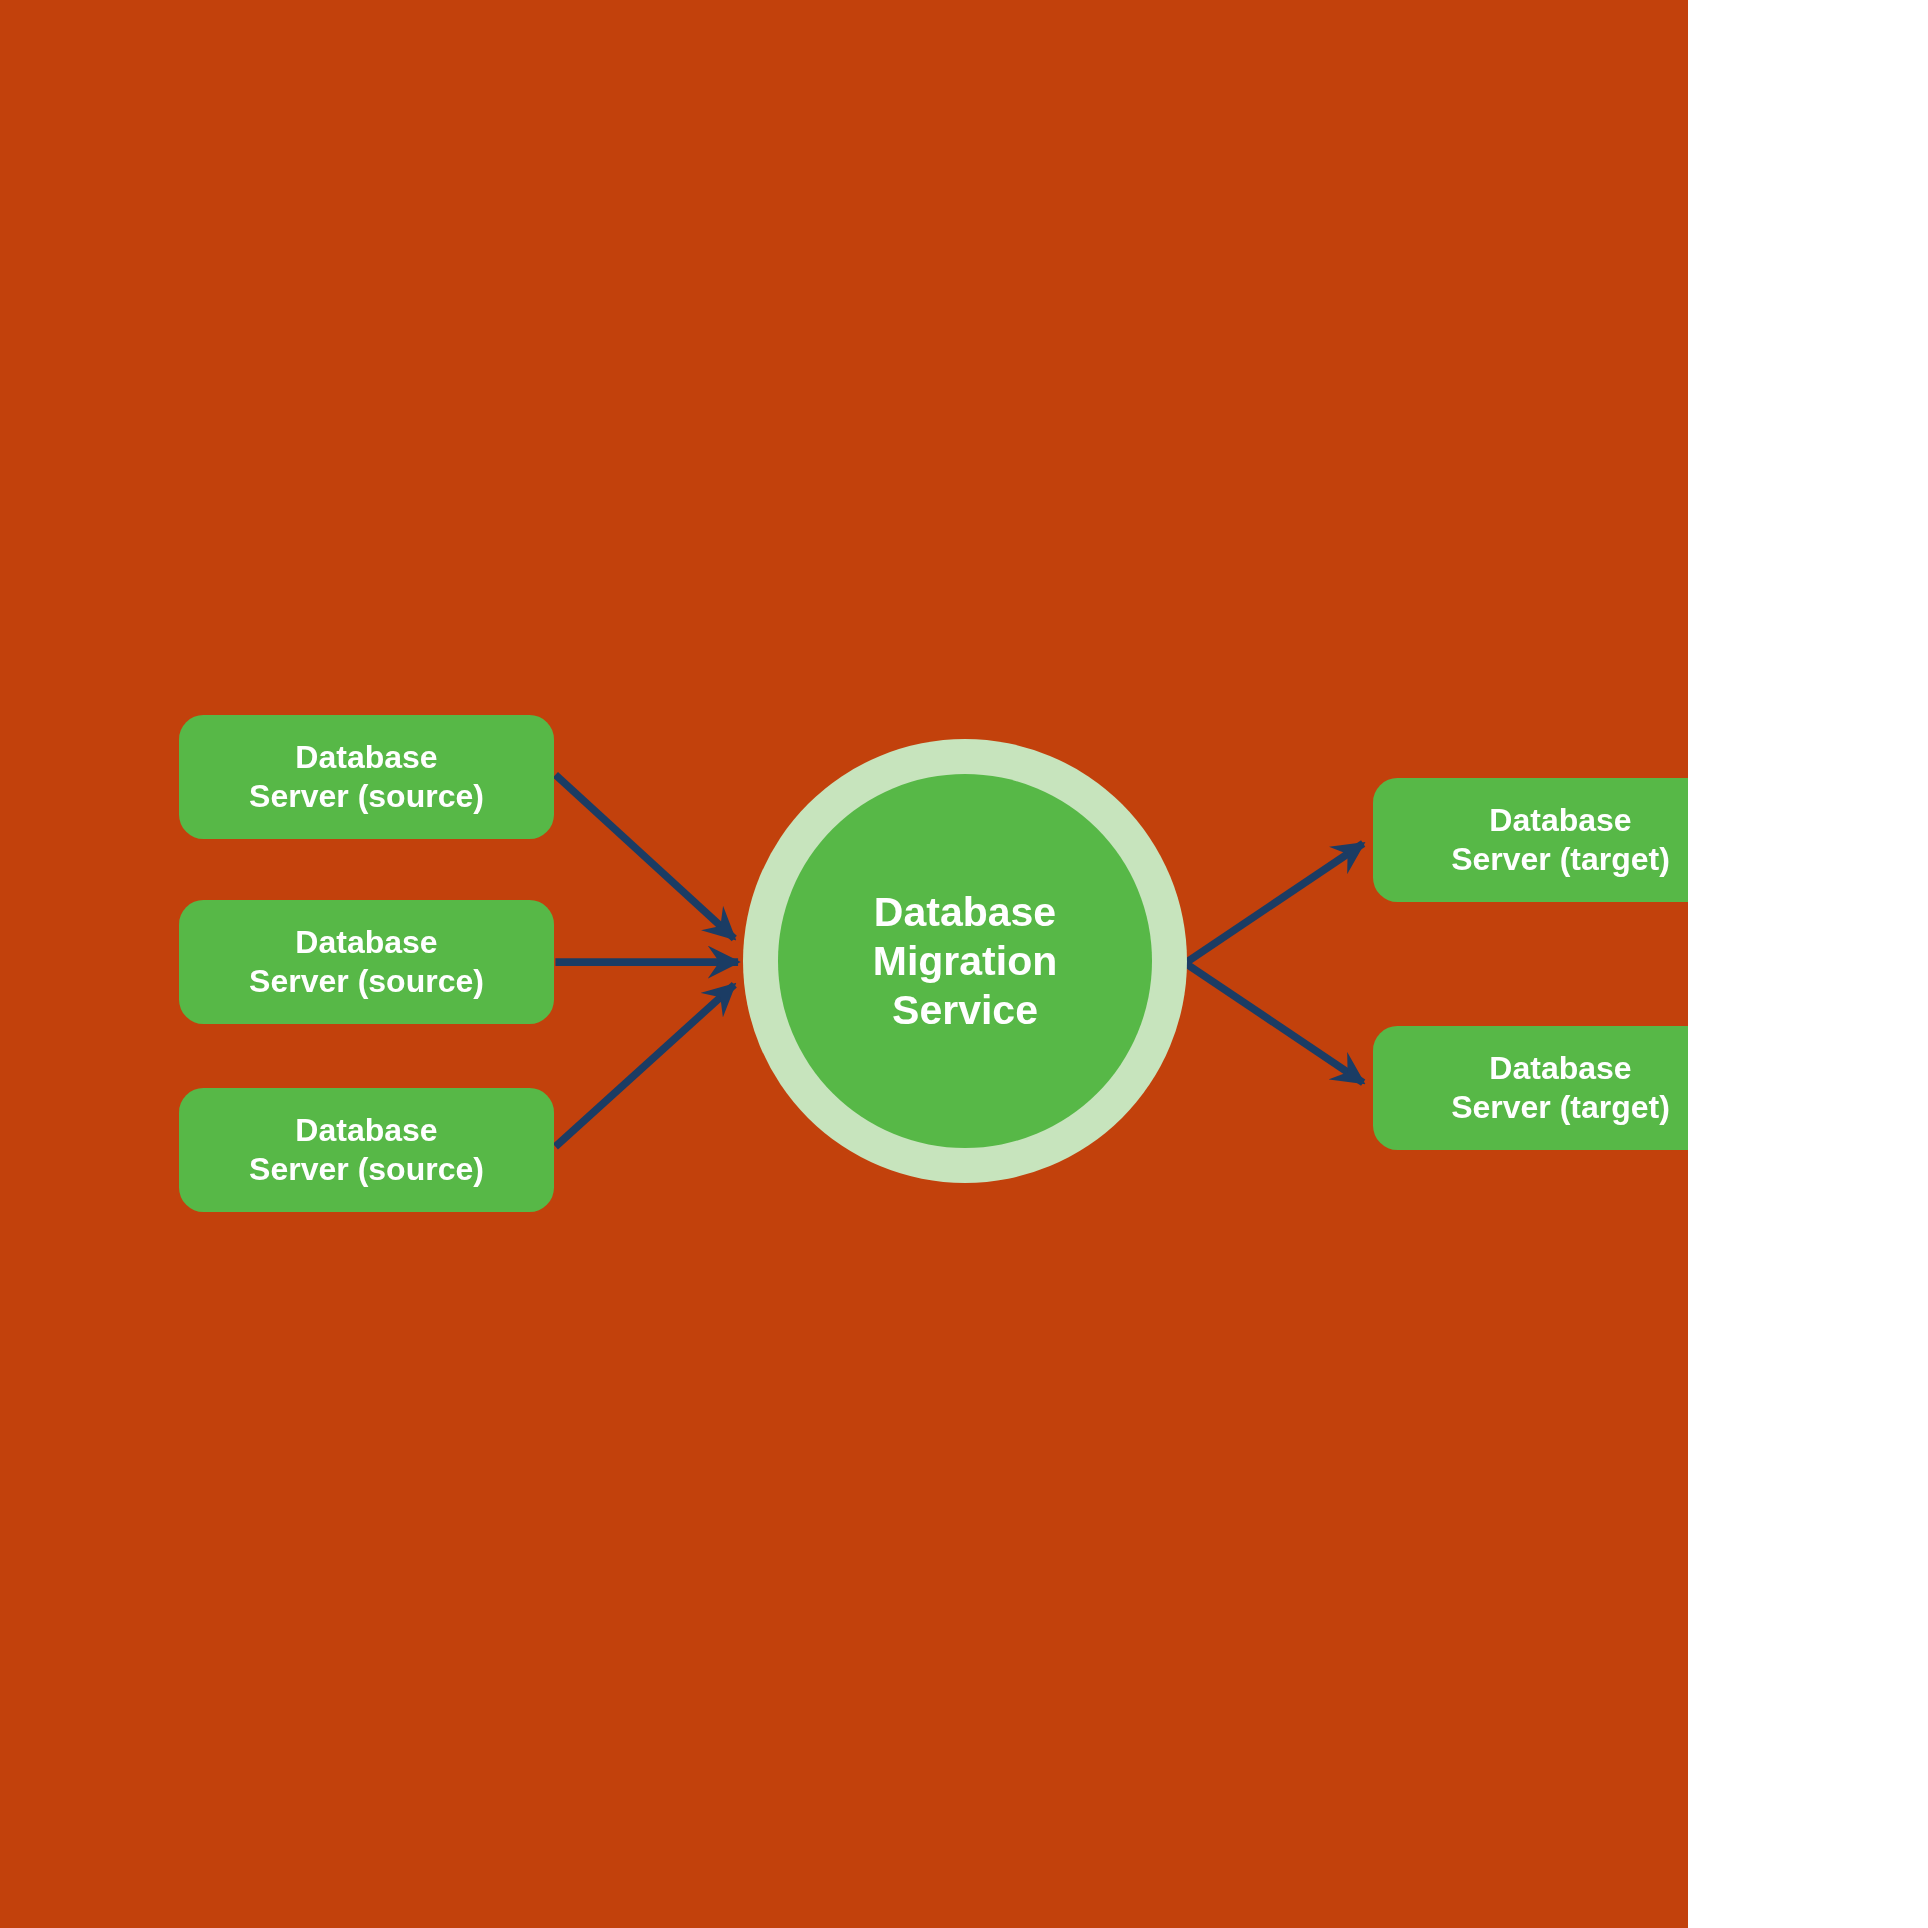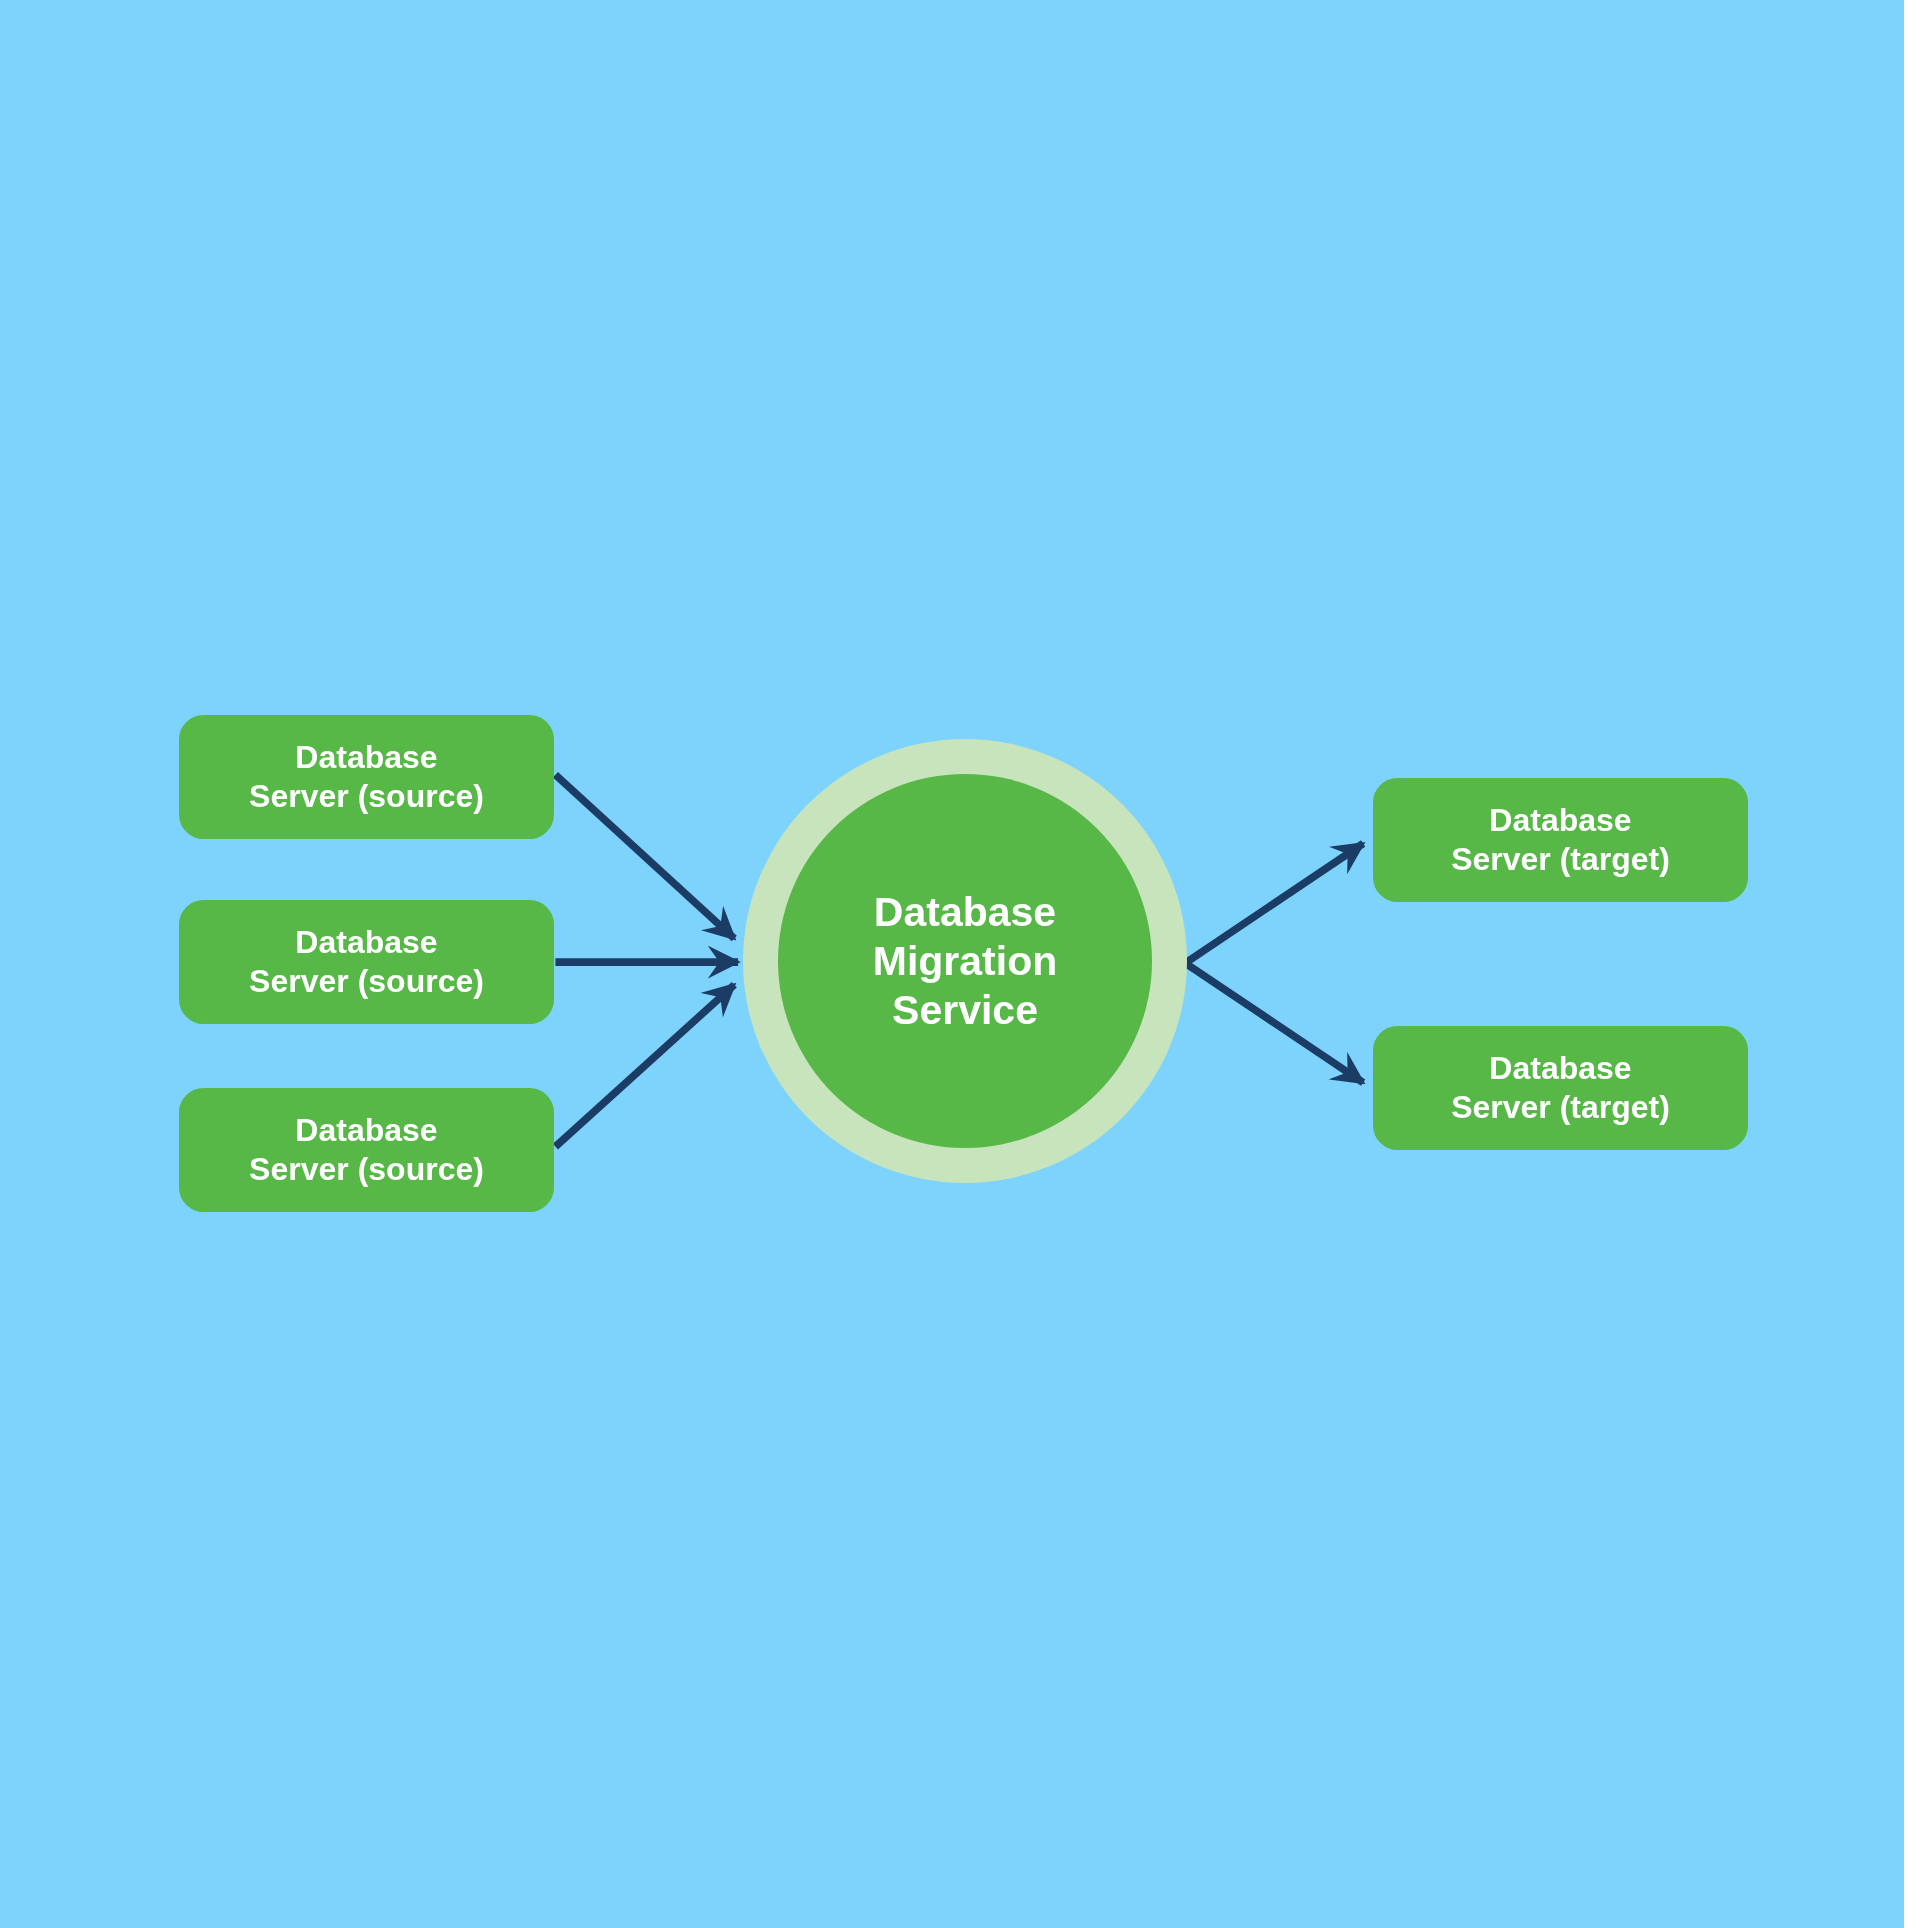--- a/index.html
+++ b/index.html
@@ -2,26 +2,25 @@
 <html style="font-size:15px"><head>
 <meta charset="utf-8">
 <style>
   html, body {
     margin: 0;
     padding: 0;
     background: #ffffff;
   }
   .canvas {
     position: relative;
-    width: 1872px;
+    width: 1688px;
     height: 1928px;
-    background: #7dd3fc;
+    background: #c2410c;
     overflow: hidden;
     font-family: "Liberation Sans", "DejaVu Sans", sans-serif;
-    padding-left: 32px;
   }
   .arrow-layer {
     position: absolute;
     left: 0;
     top: 0;
     width: 1928px;
     height: 1928px;
   }
   .node {
     position: absolute;

